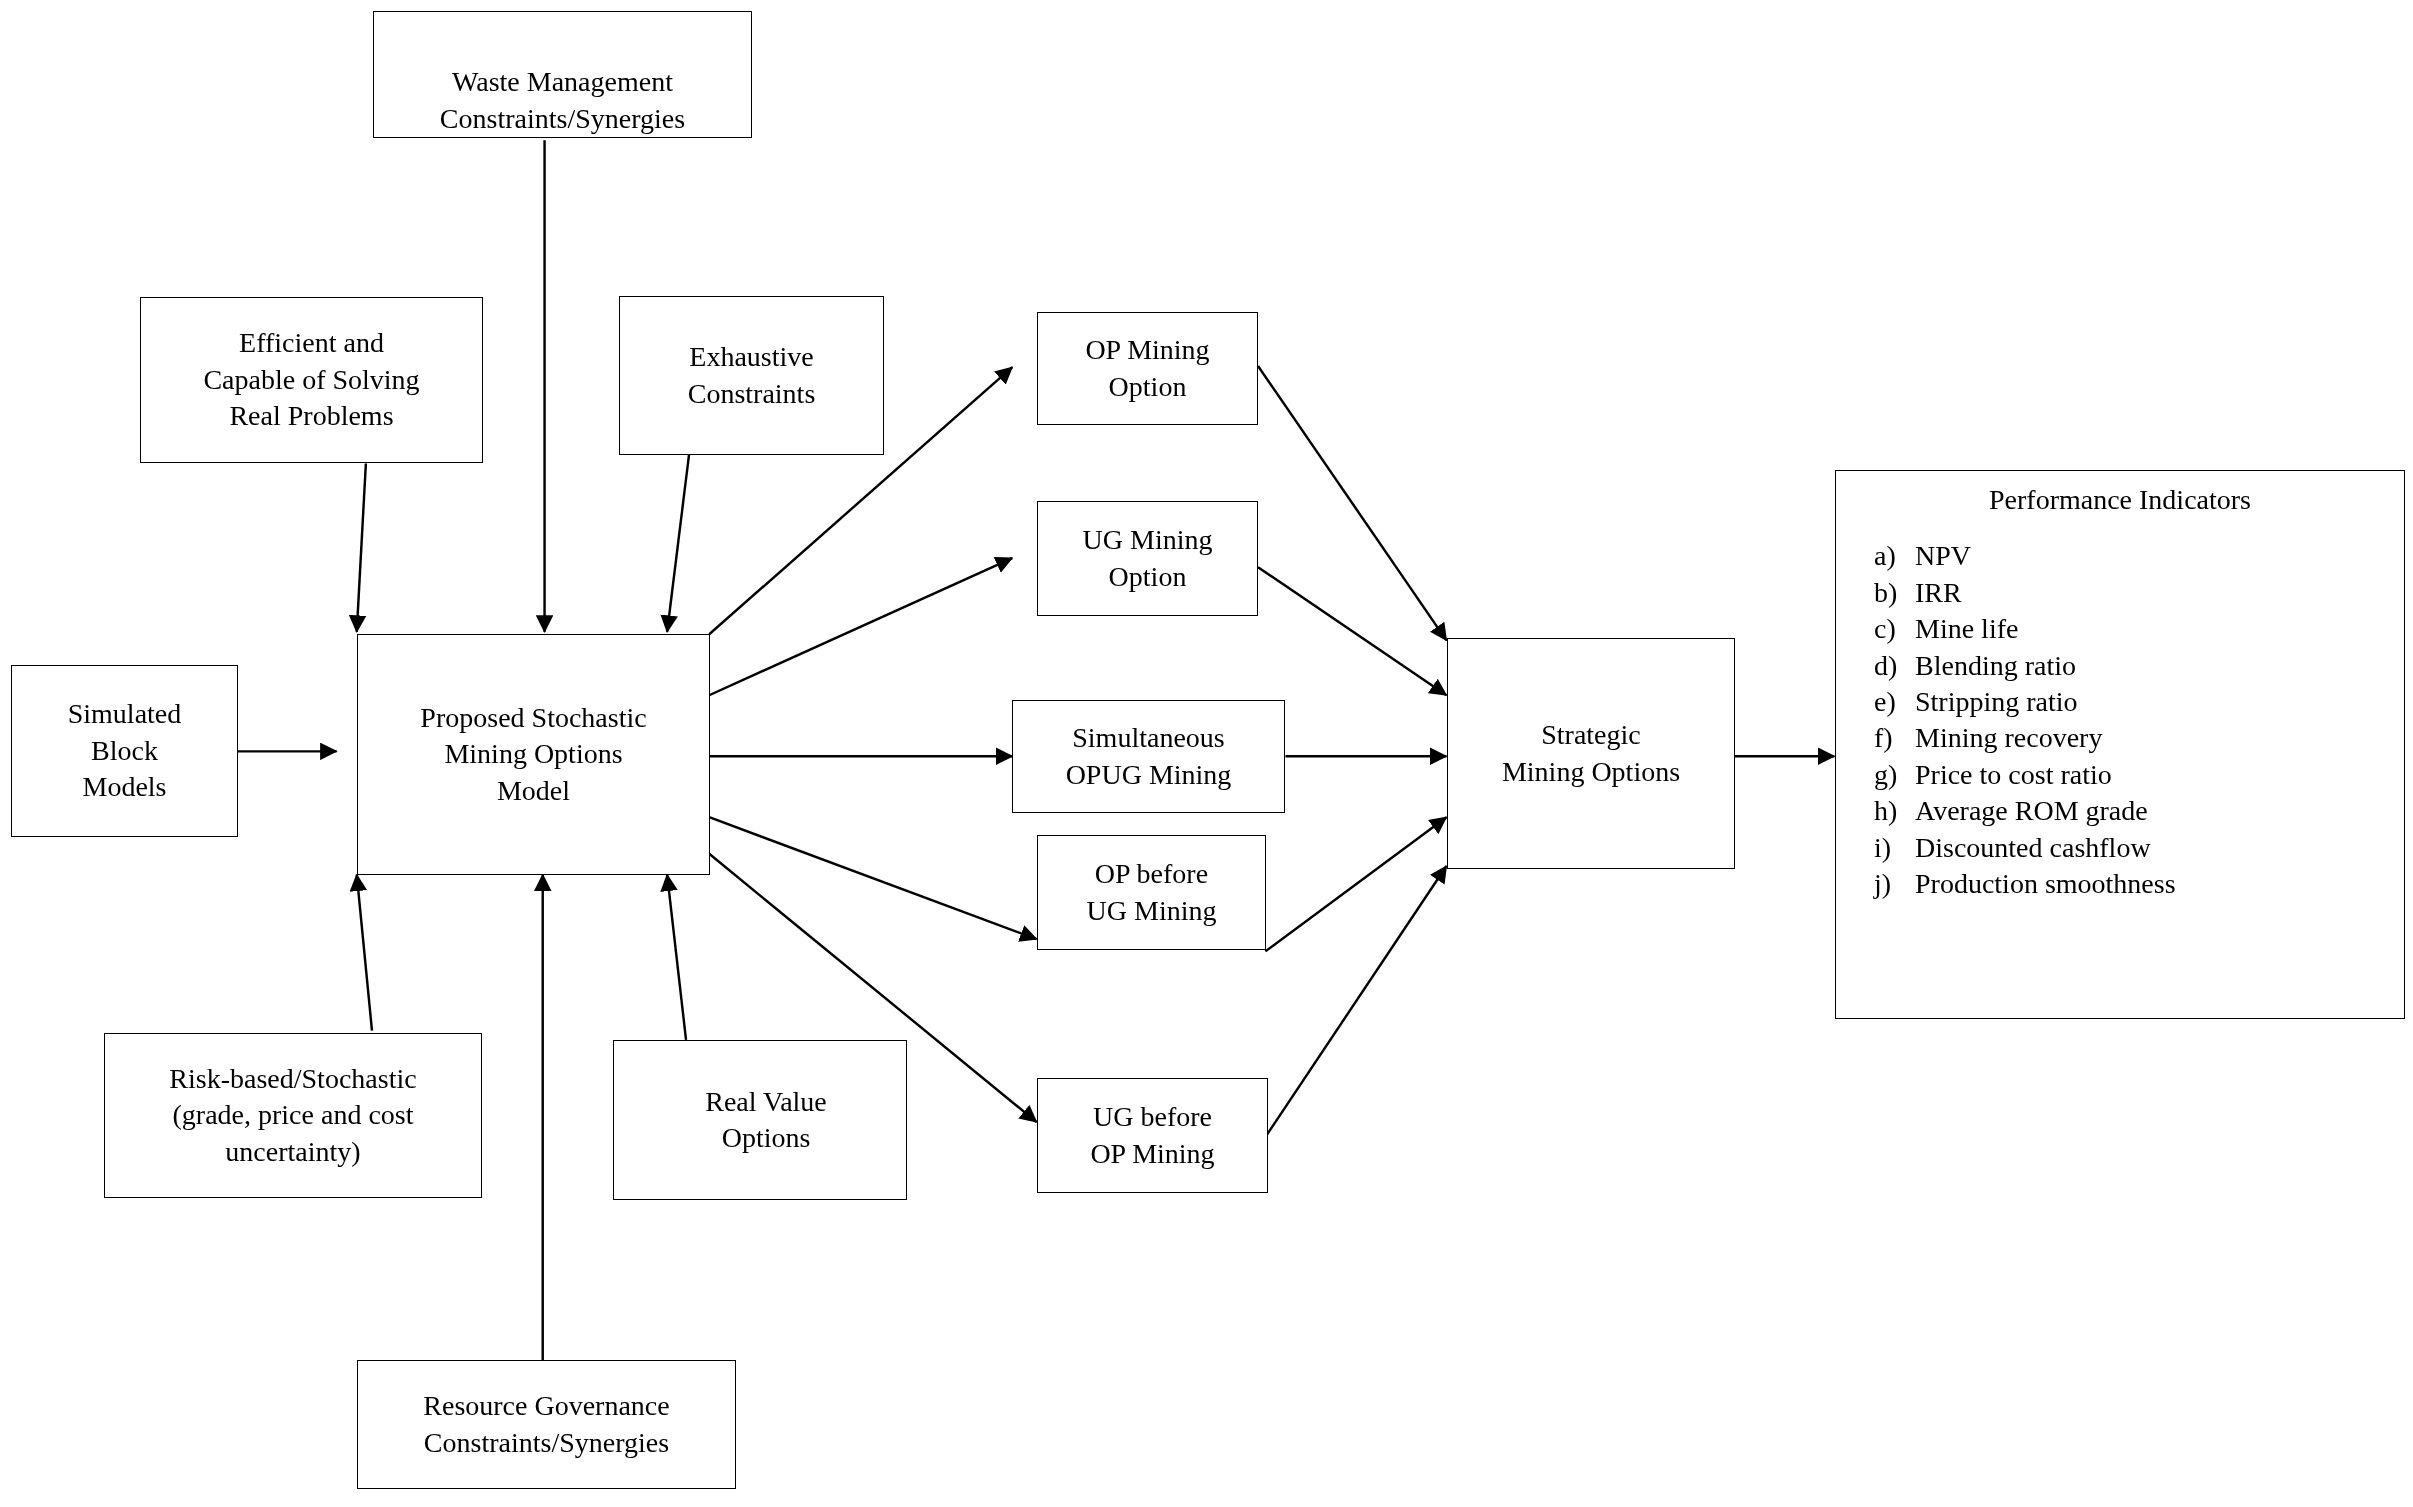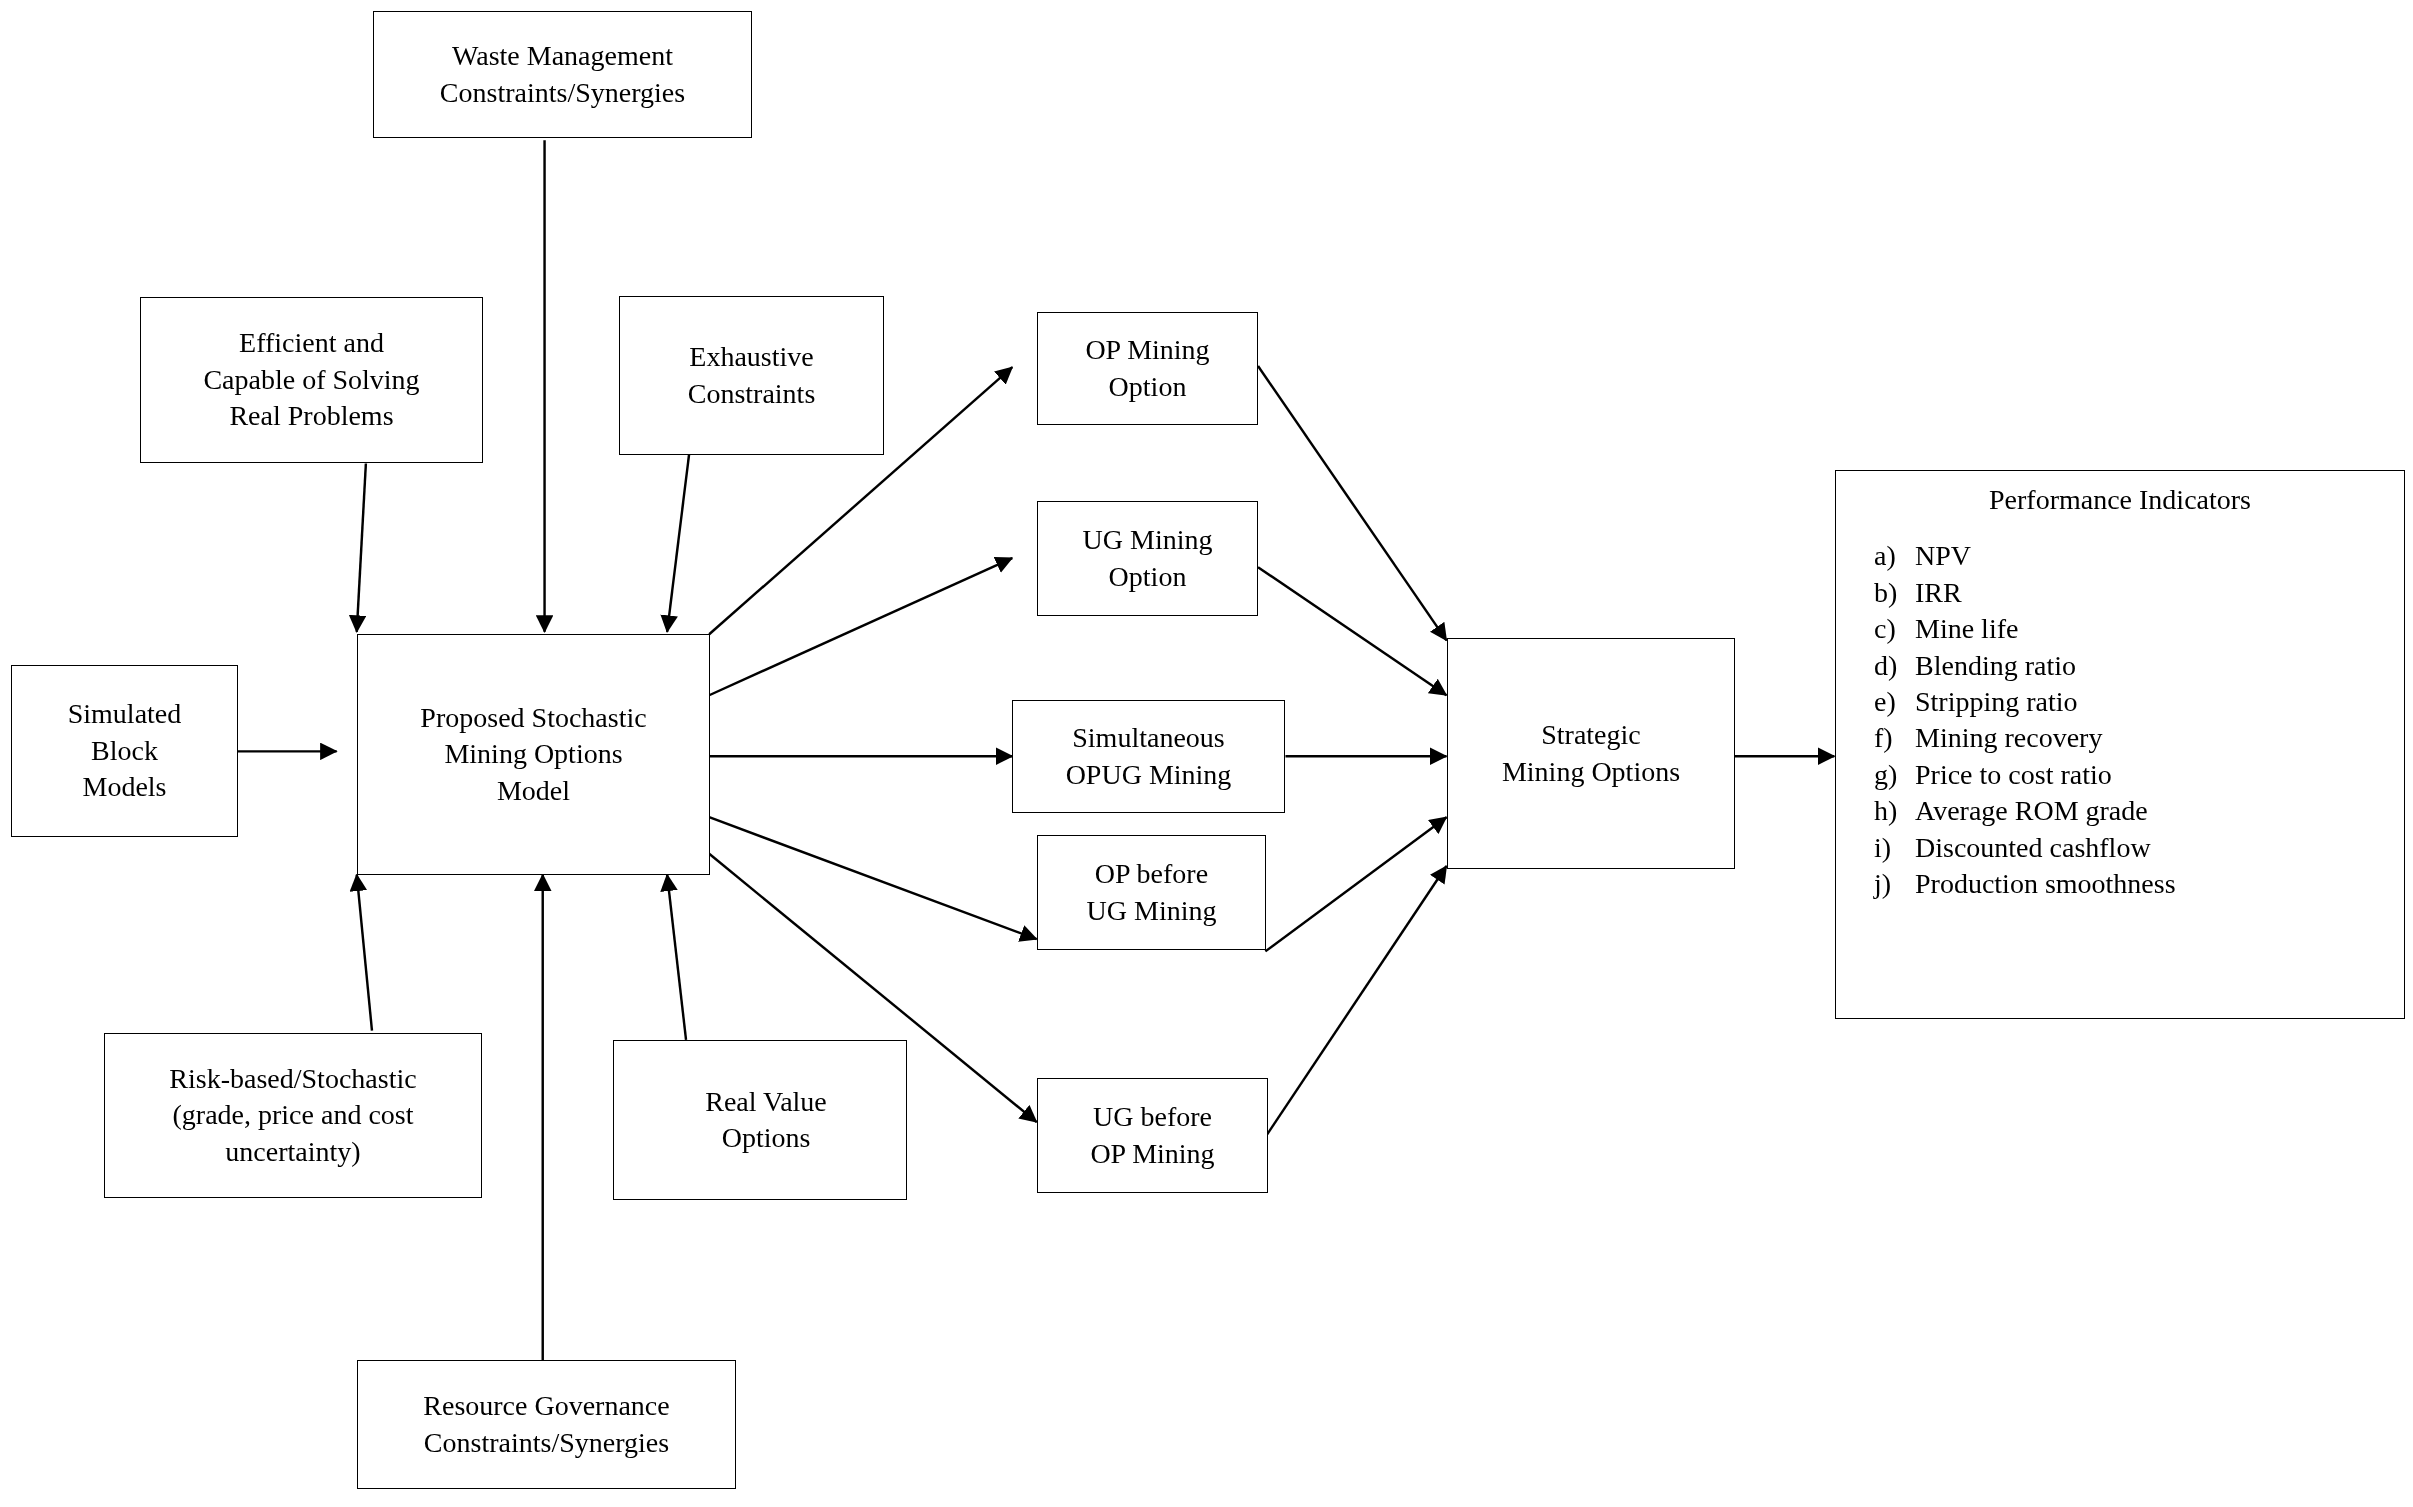--- a/index.html
+++ b/index.html
@@ -50,21 +50,21 @@
       <path d="M 2063 600 L 2372 1050" marker-end="url(#ah)"></path>
       <path d="M 2063 930 L 2372 1140" marker-end="url(#ah)"></path>
       <path d="M 2108 1240 L 2372 1240" marker-end="url(#ah)"></path>
       <path d="M 2075 1560 L 2372 1340" marker-end="url(#ah)"></path>
       <path d="M 2078 1860 L 2372 1420" marker-end="url(#ah)"></path>
 
       <path d="M 2845 1240 L 3008 1240" marker-end="url(#ah)"></path>
     </g>
   </svg>
 
-  <div class="node fs-lg" style="left:373px;top:11px;width:379px;height:127px;">
+  <div class="node fs-lg" style="left:373px;top:11px;width:379px;height:127px;align-items:flex-end;">
     <span class="txt">Waste Management
 Constraints/Synergies</span>
   </div>
 
   <div class="node fs-lg" style="left:140px;top:297px;width:343px;height:166px;">
     <span class="txt">Efficient and
 Capable of Solving
 Real Problems</span>
   </div>
 

